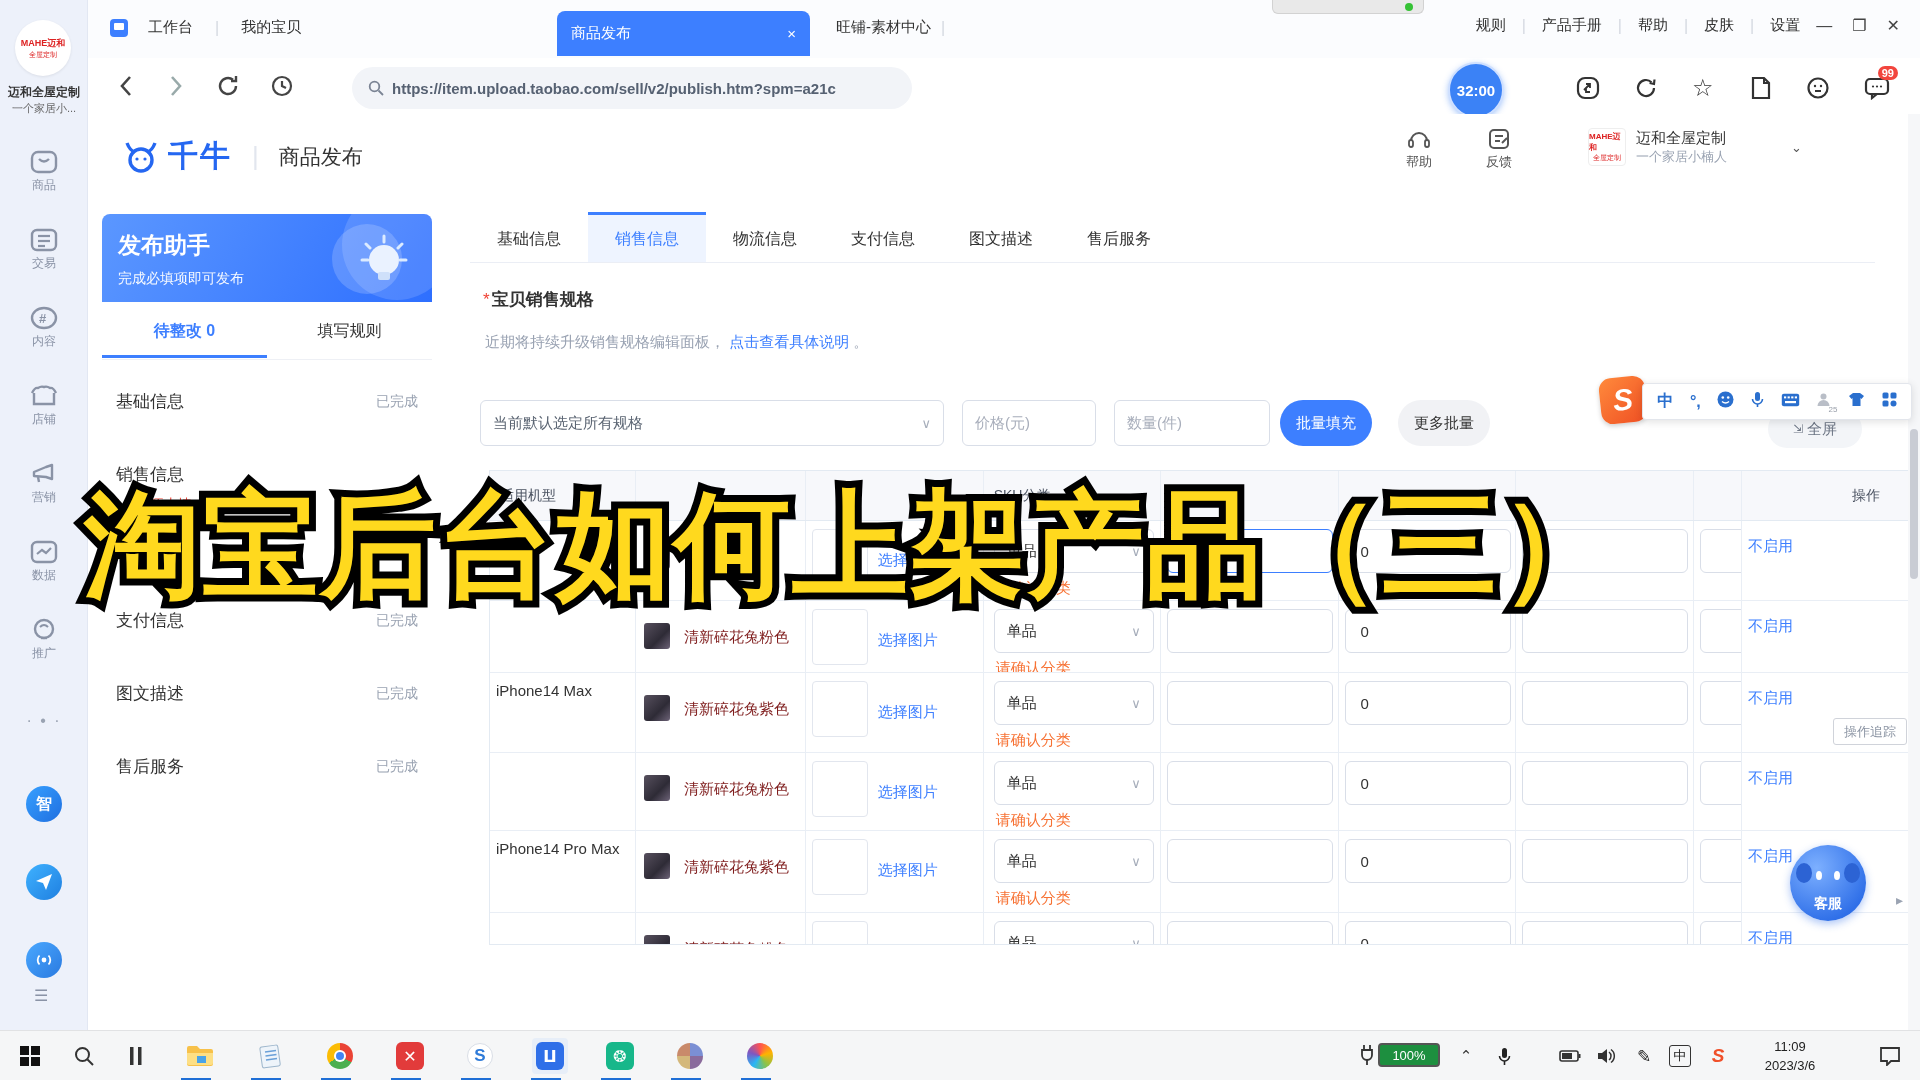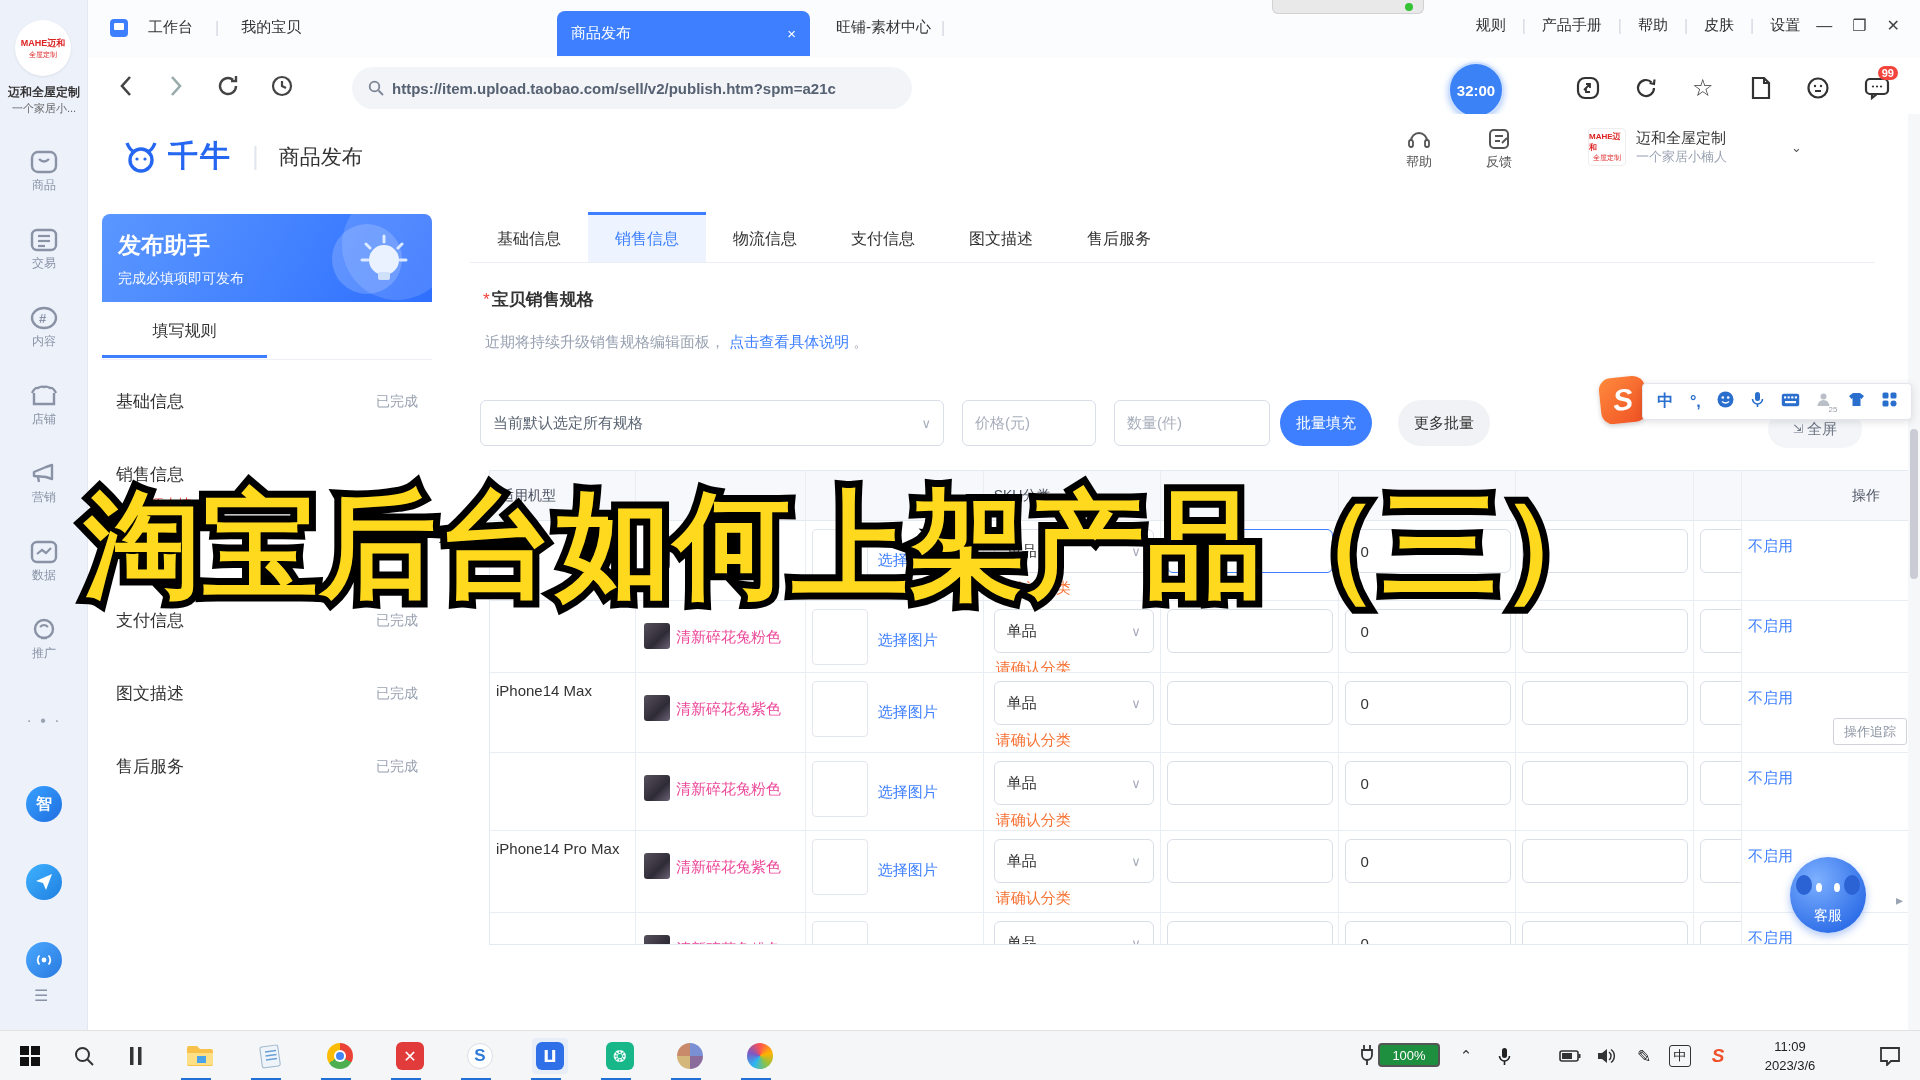--- a/index.html
+++ b/index.html
@@ -81,21 +81,21 @@
   .fullscreen{left:1308px;top:210px;width:94px;height:38px;background:#f3f5f8;border-radius:19px;color:#6b7483;font-size:15px;display:flex;align-items:center;justify-content:center;cursor:pointer;}
   
   #tablewrap{left:489px;top:470px;width:1421px;height:475px;border:1px solid #e3eaf2;border-right:none;overflow:hidden;background:#fff;}
   .thead{display:flex;height:50px;background:#f7f8fb;border-bottom:1px solid #e3eaf2;}
   .th{font-size:14px;color:#4a5261;display:flex;align-items:center;padding:0 10px;border-right:1px solid #e9eef5;}
   .trow{display:flex;border-bottom:1px solid #e9eef5;position:relative;}
   .td{border-right:1px solid #e9eef5;position:relative;overflow:hidden;}
   .c1{width:146px;} .c2{width:170px;} .c3{width:178px;} .c4{width:177px;} .c5{width:179px;} .c6{width:177px;} .c7{width:178px;} .c8{width:48px;} .c9{width:168px;border-right:none;}
   .modeltxt{display:block;padding:8px 6px 0 6px;font-size:15px;color:#333;line-height:20px;}
   .thumb{position:absolute;left:8px;top:22px;width:26px;height:26px;border-radius:3px;background:linear-gradient(135deg,#57505e,#2e2b36 60%,#6d6378);}
-  .colortxt{position:absolute;left:40px;top:27px;font-size:15px;color:#ec4899;}
+  .colortxt{position:absolute;left:48px;top:27px;font-size:15px;color:#7f1d1d;}
   .imgbox{position:absolute;left:6px;top:8px;width:56px;height:56px;background:#fff;border:1px solid #e2e6ee;border-radius:4px;}
   .picklink{position:absolute;left:72px;top:30px;font-size:15px;}
   .skusel{position:absolute;left:10px;top:8px;width:160px;height:44px;background:#fff;border:1px solid #d9dee8;border-radius:6px;display:flex;align-items:center;justify-content:space-between;padding:0 12px;font-size:15px;color:#333;}
   .warn{position:absolute;left:12px;top:58px;font-size:15px;color:#f77234;}
   .ipt{position:absolute;left:6px;top:8px;width:166px;height:44px;background:#fff;border:1px solid #d9dee8;border-radius:6px;display:flex;align-items:center;padding:0 14px;font-size:15px;color:#333;}
   .ipt.focus{border:1px solid #3d7fff;}
   .cursor{width:1px;height:22px;background:#111;display:inline-block;}
   .ipt.clipbox{width:80px;border-radius:6px 0 0 6px;}
   .actlink{position:absolute;left:6px;top:16px;font-size:15px;}
   .trace{left:1833px;top:718px;width:74px;height:27px;background:rgba(255,255,255,.85);border:1px solid #d0d3da;border-radius:3px;color:#8b94a3;font-size:13px;display:flex;align-items:center;justify-content:center;}
@@ -108,21 +108,21 @@
   
   #footer{left:88px;top:945px;width:1832px;height:85px;background:#fff;border-top:1px solid #f0f2f6;}
   .submit{left:539px;top:10px;width:224px;height:57px;border-radius:29px;font-size:17px;}
   .draftpill{left:788px;top:10px;width:188px;height:57px;background:#f1f2f5;border-radius:29px;display:flex;align-items:center;justify-content:center;gap:10px;cursor:pointer;}
   .draftnum{font-size:16px;color:#333;}
   .draftlb{font-size:15px;color:#333;margin-left:14px;}
   .chk{left:1030px;top:26px;width:22px;height:22px;border-radius:50%;background:#52c41a;color:#fff;font-size:14px;display:flex;align-items:center;justify-content:center;}
   .saved{left:1062px;top:28px;font-size:15px;color:#333;}
   
   #service{left:1790px;top:845px;width:76px;height:84px;cursor:pointer;}
-  .ele{position:absolute;left:0;top:12px;width:76px;height:76px;border-radius:50%;background:radial-gradient(circle at 35% 30%,#7db0ff,#2f6fe8 75%);box-shadow:0 3px 8px rgba(47,111,232,.4);}
+  .ele{position:absolute;left:0;top:0;width:76px;height:76px;border-radius:50%;background:radial-gradient(circle at 35% 30%,#7db0ff,#2f6fe8 75%);box-shadow:0 3px 8px rgba(47,111,232,.4);font-weight:bold;}
   .ele .ear{position:absolute;top:18px;width:16px;height:20px;border-radius:50%;background:#2c63d4;}
   .ele .eye{position:absolute;top:26px;width:6px;height:9px;border-radius:50%;background:#fff;}
   .ele .lb{position:absolute;left:0;top:50px;width:76px;text-align:center;color:#fff;font-size:14px;}
   .svc-arrow{left:1896px;top:892px;color:#9aa3b2;font-size:14px;cursor:pointer;}
   
   .sbtrack{left:1908px;top:114px;width:12px;height:916px;background:#f6f7f9;}
   .sbthumb{position:absolute;left:2px;top:315px;width:8px;height:150px;border-radius:4px;background:#c9ccd4;}
   
   #taskbar{left:0;top:1030px;width:1920px;height:50px;background:#f5f6f7;border-top:1px solid #e1e2e4;}
   .tbic{position:absolute;top:7px;width:36px;height:36px;display:flex;align-items:center;justify-content:center;cursor:pointer;}
@@ -358,20 +358,21 @@
         <div class="deco2"></div>
       <div class="atitle">发布助手</div>
       <div class="asub">完成必填项即可发布</div>
       <svg class="abs" style="right:22px;top:16px;" width="52" height="56" viewBox="0 0 52 56">
         <circle cx="26" cy="30" r="15" fill="#eaf2ff"></circle>
           <rect x="20" y="42" width="12" height="8" rx="2" fill="#cfe0fa"></rect>
         <path d="M26 6 v6 M8 14 l4 4 M44 14 l-4 4 M4 30 h6 M42 30 h6" stroke="#dcebff" stroke-width="3" stroke-linecap="round"></path>
       </svg>
     </div>
     <div class="abs atabs">
+      <div class="atab on">待整改 0</div>
       <div class="atab">填写规则</div>
     </div>
     <div class="abs aunder"></div>
     <div class="abs aitem" style="top:151px;">
       <span class="lb">基础信息</span>
         <span class="st">已完成</span>
     </div>
     <div class="abs aitem" style="top:224px;">
       <span class="lb">销售信息</span>
         <span class="st warn">1必填项未填</span>

